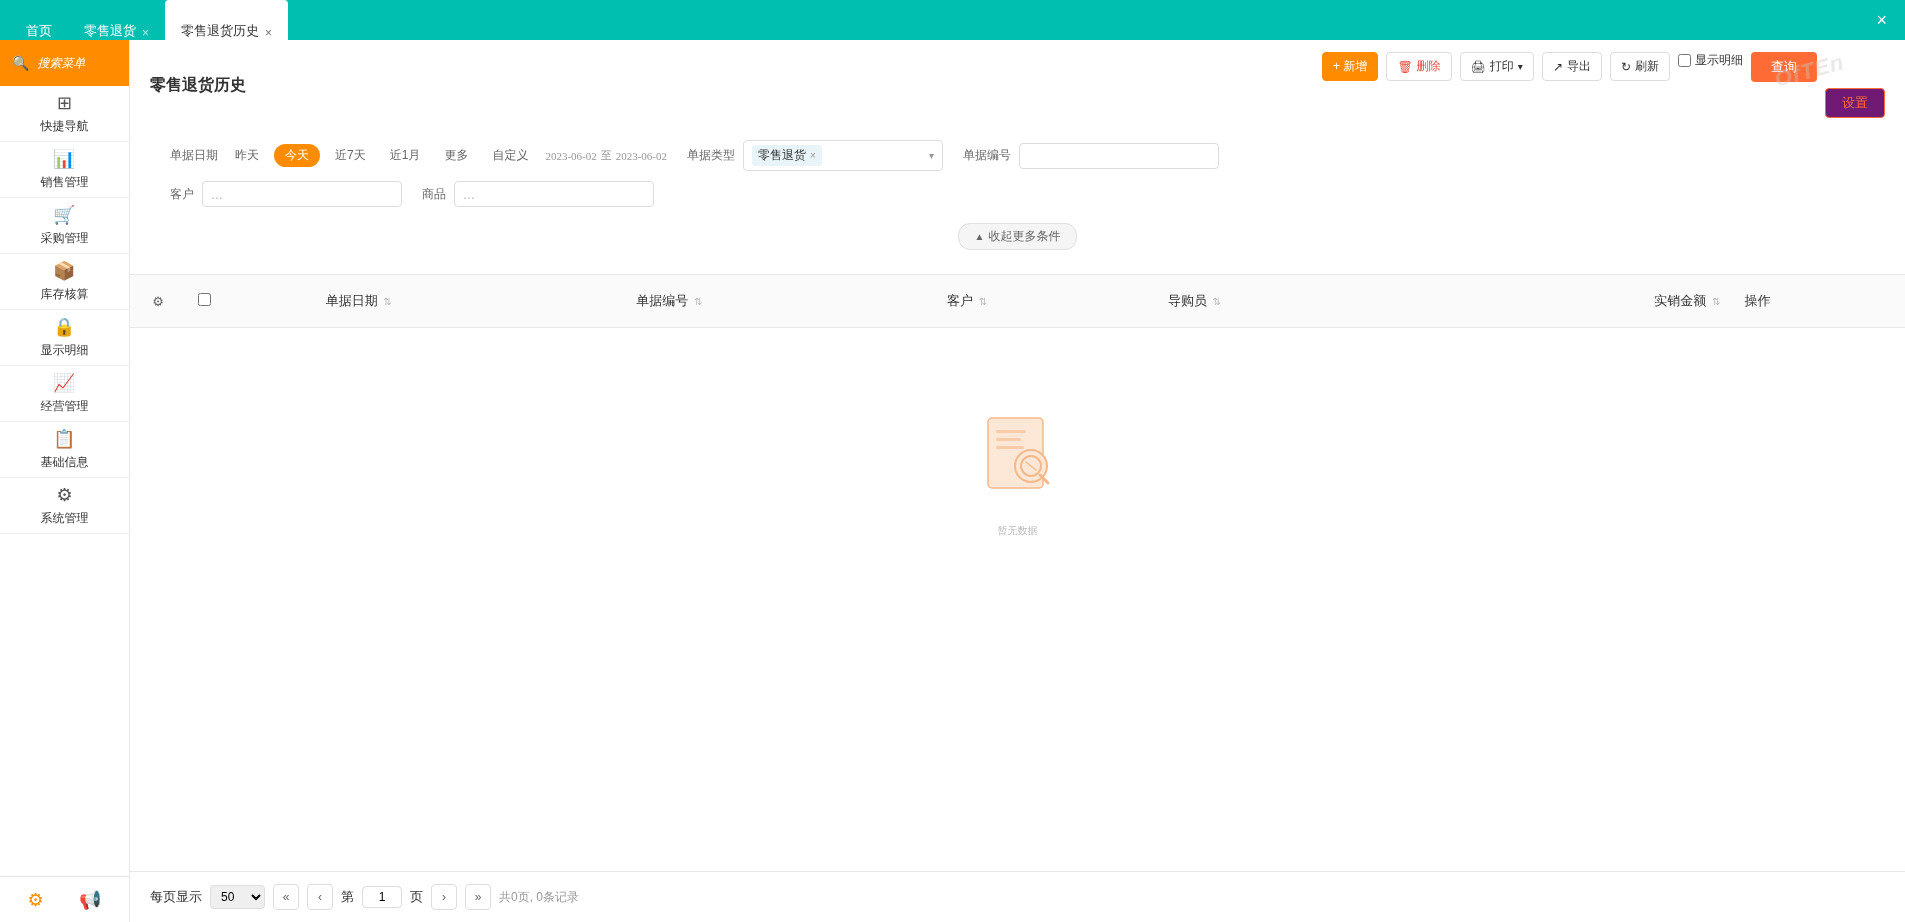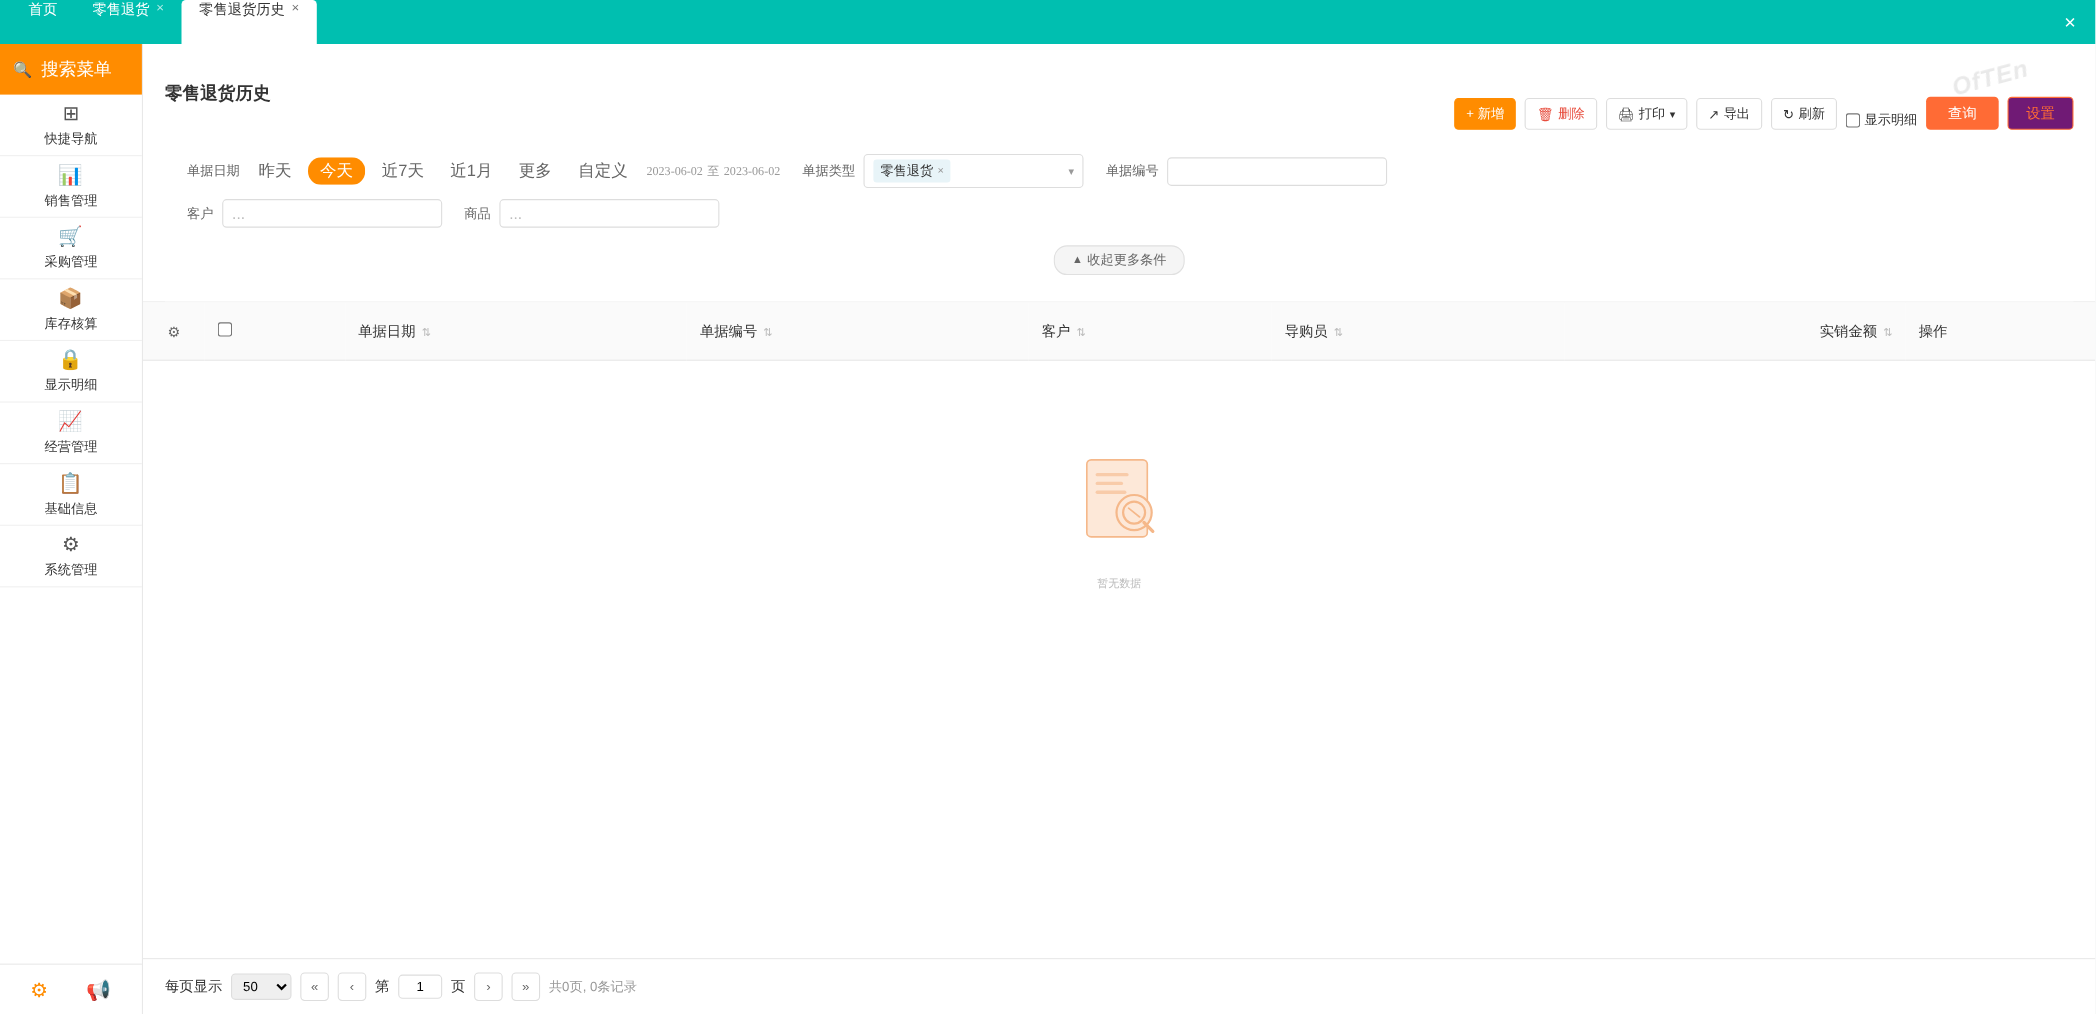--- a/index.html
+++ b/index.html
@@ -11,21 +11,21 @@
       background: #00bfb0;
       display: flex;
       align-items: center;
       padding: 0 10px;
       gap: 0;
     }
     .top-nav .tab {
       height: 40px;
       padding: 0 16px;
       display: flex;
-      align-items: flex-start;
+      align-items: flex-end;
       cursor: pointer;
       color: #fff;
       font-size: 13px;
       gap: 6px;
       white-space: nowrap;
     }
     .top-nav .tab.active {
       background: #fff;
       color: #333;
       border-radius: 4px 4px 0 0;
@@ -62,21 +62,21 @@
       height: 46px;
       background: #ff8c00;
       display: flex;
       align-items: center;
       padding: 0 12px;
       gap: 8px;
       cursor: pointer;
       color: #fff;
     }
     .sidebar-search .search-icon { font-size: 14px; }
-    .sidebar-search .search-text { font-size: 16px; }
+    .sidebar-search .search-text { font-size: 12px; font-style: italic; }
     .sidebar-item {
       height: 56px;
       display: flex;
       flex-direction: column;
       align-items: center;
       justify-content: center;
       cursor: pointer;
       color: #333;
       font-size: 12px;
       gap: 4px;
@@ -120,21 +120,21 @@
       margin-bottom: 12px;
     }
     .page-title {
       font-size: 16px;
       font-weight: bold;
       color: #333;
     }
     .toolbar {
       display: flex;
       gap: 8px;
-      align-items: flex-end;
+      align-items: flex-start;
     }
     .toolbar-btn {
       display: flex;
       align-items: center;
       gap: 4px;
       padding: 5px 10px;
       border: 1px solid #ddd;
       border-radius: 4px;
       background: #fff;
       cursor: pointer;
@@ -201,21 +201,21 @@
     }
     .date-filters {
       display: flex;
       align-items: center;
       gap: 6px;
     }
     .date-btn {
       padding: 2px 8px;
       border-radius: 3px;
       cursor: pointer;
-      font-size: 15px;
+      font-size: 12px;
       color: #666;
       border: 1px solid transparent;
     }
     .date-btn.active {
       background: #ff8c00;
       color: #fff;
       border-radius: 12px;
       padding: 2px 10px;
     }
     .date-range {

